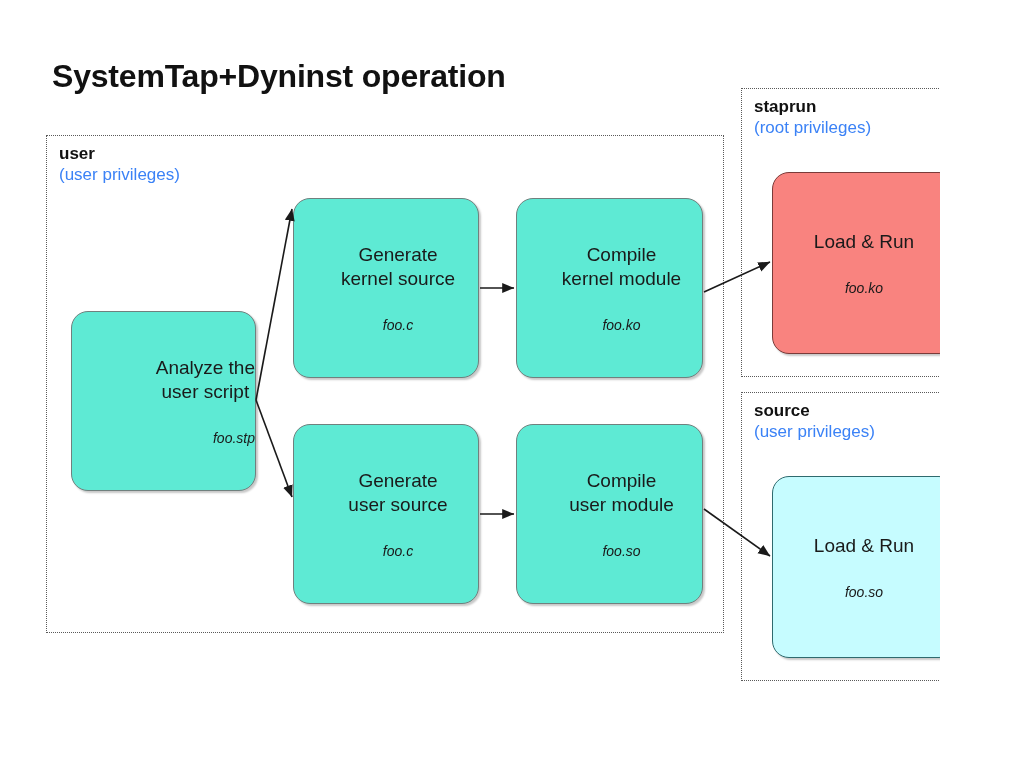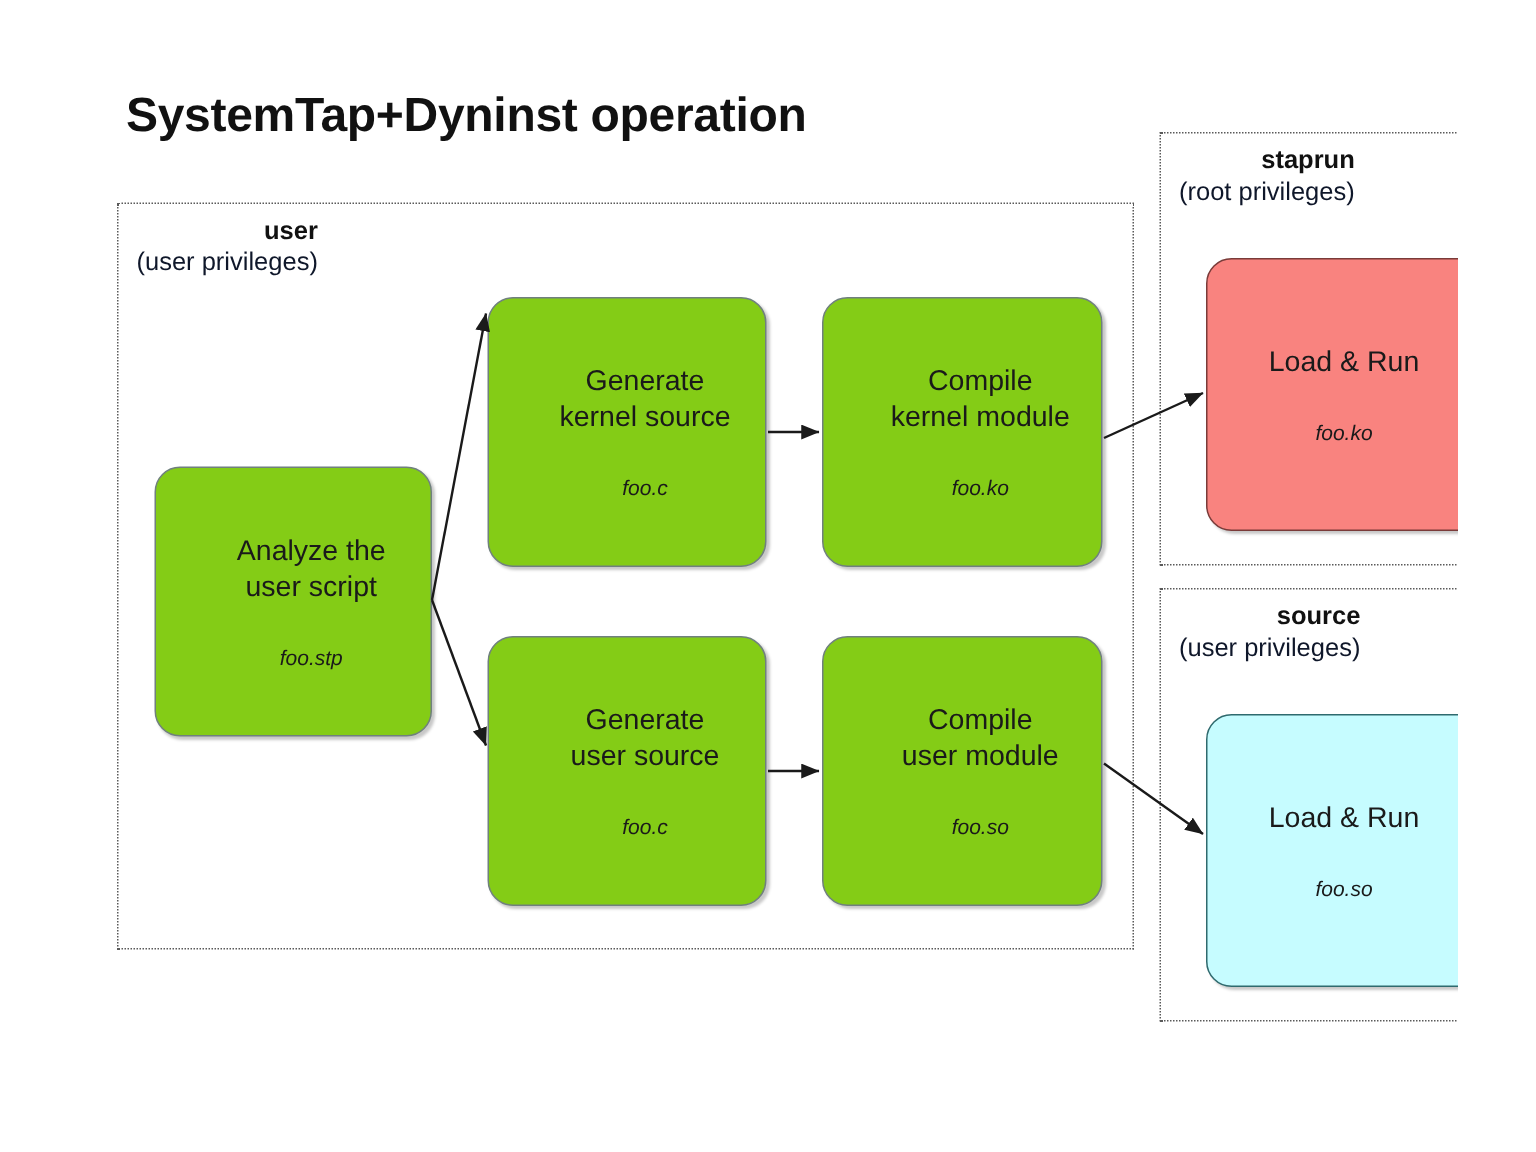--- a/index.html
+++ b/index.html
@@ -11,21 +11,20 @@
   body {
     font-family: "Liberation Sans", sans-serif;
     color: #1a1a1a;
   }
   #slide {
     position: relative;
     width: 940px;
     height: 768px;
     background: #ffffff;
     overflow: hidden;
-    margin-left: 32px;
   }
 
   
   #title {
     position: absolute;
     left: 52px;
     top: 58px;
     font-size: 32px;
     font-weight: bold;
     letter-spacing: -0.2px;
@@ -39,32 +38,31 @@
     border: 1px dotted #5a5a5a;
     background: transparent;
     box-sizing: border-box;
   }
   .group-label {
     position: absolute;
     left: 12px;
     top: 8px;
     line-height: 1.22;
     white-space: nowrap;
-    text-align: right;
   }
   .group-name {
     font-size: 17px;
     font-weight: bold;
     color: #111111;
     display: block;
   }
   .group-sub {
     font-size: 17px;
     font-weight: normal;
-    color: #0f172a;
+    color: #3b82f6;
     display: block;
   }
 
   #group-stap   { left: 46px;  top: 135px; width: 678px; height: 498px; }
   #group-staprun{ left: 741px; top: 88px;  width: 238px; height: 289px; }
   #group-stapdyn{ left: 741px; top: 392px; width: 238px; height: 289px; }
 
   
   .node {
     position: absolute;
@@ -83,25 +81,25 @@
     line-height: 1.27;
     color: #1a1a1a;
     white-space: pre-line;
   }
   .node .node-file {
     font-size: 14px;
     font-style: italic;
     color: #1a1a1a;
     margin-top: 26px;
   }
-  .node-mint { background: #84cc16; border-color: #70807e; padding-left: 24px; }
+  .node-mint { background: #5eead4; border-color: #70807e; padding-left: 24px; }
   .node-red  { background: #f9837f; border-color: #7a3b39; }
   .node-cyan { background: #c6fcff; border-color: #2f6a6e; }
 
-  #node-analyze      { left: 71px;  top: 311px; width: 185px; height: 180px; }
+  #node-analyze      { left: 71px;  top: 311px; width: 185px; height: 180px; align-items: flex-end; }
   #node-gen-kernel   { left: 293px; top: 198px; width: 186px; height: 180px; }
   #node-comp-kernel  { left: 516px; top: 198px; width: 187px; height: 180px; }
   #node-gen-user     { left: 293px; top: 424px; width: 186px; height: 180px; }
   #node-comp-user    { left: 516px; top: 424px; width: 187px; height: 180px; }
   #node-load-ko      { left: 772px; top: 172px; width: 184px; height: 182px; }
   #node-load-so      { left: 772px; top: 476px; width: 184px; height: 182px; }
 
   
   #arrows {
     position: absolute;

